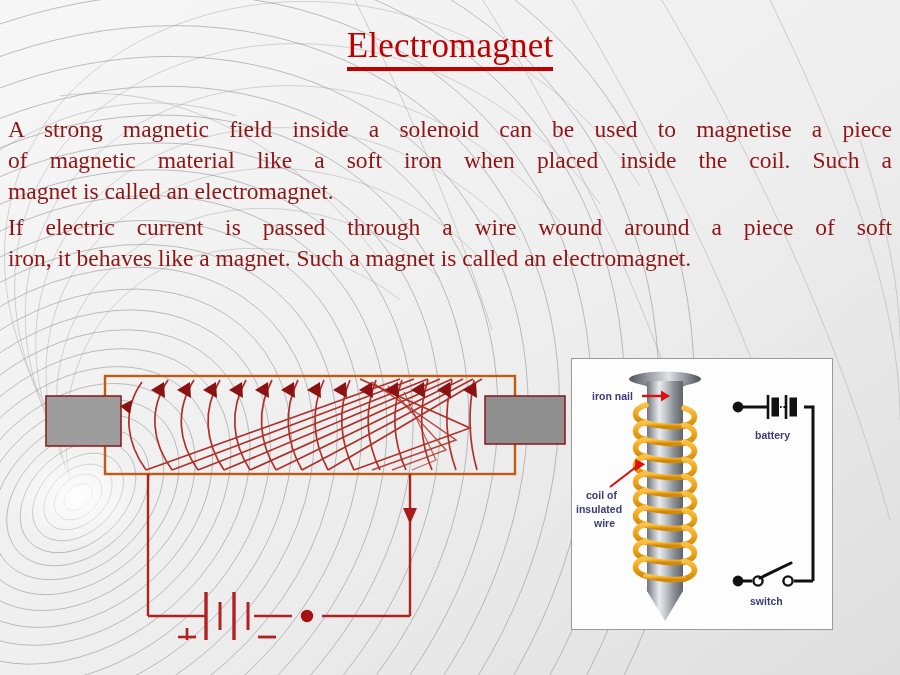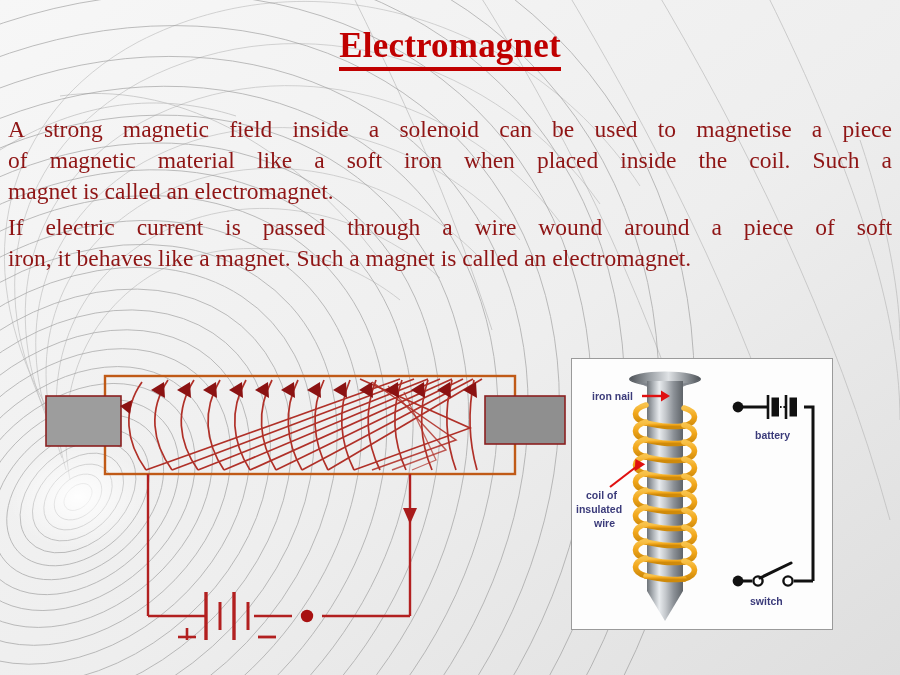--- a/index.html
+++ b/index.html
@@ -14,21 +14,21 @@
     overflow:hidden;
     background:
       radial-gradient(circle at 78% 18%, #fdfdfd 0%, #f2f2f2 30%, #e4e4e4 62%, #dcdcdc 100%);
   }
   #bg-art{position:absolute;left:0;top:0;width:900px;height:675px;pointer-events:none;}
 
   
   #title{
     position:absolute;left:0;top:26px;width:900px;text-align:center;
     font-family:"Liberation Serif", serif;
-    font-weight:bold;font-size:35px;letter-spacing:.2px;
+    font-weight:normal;font-size:35px;letter-spacing:.2px;
     color:#c00000;
   }
   #title .tx{
     display:inline-block;
     border-bottom:4px solid #c00000;
     padding-bottom:1px;
   }
 
   
   .para{

